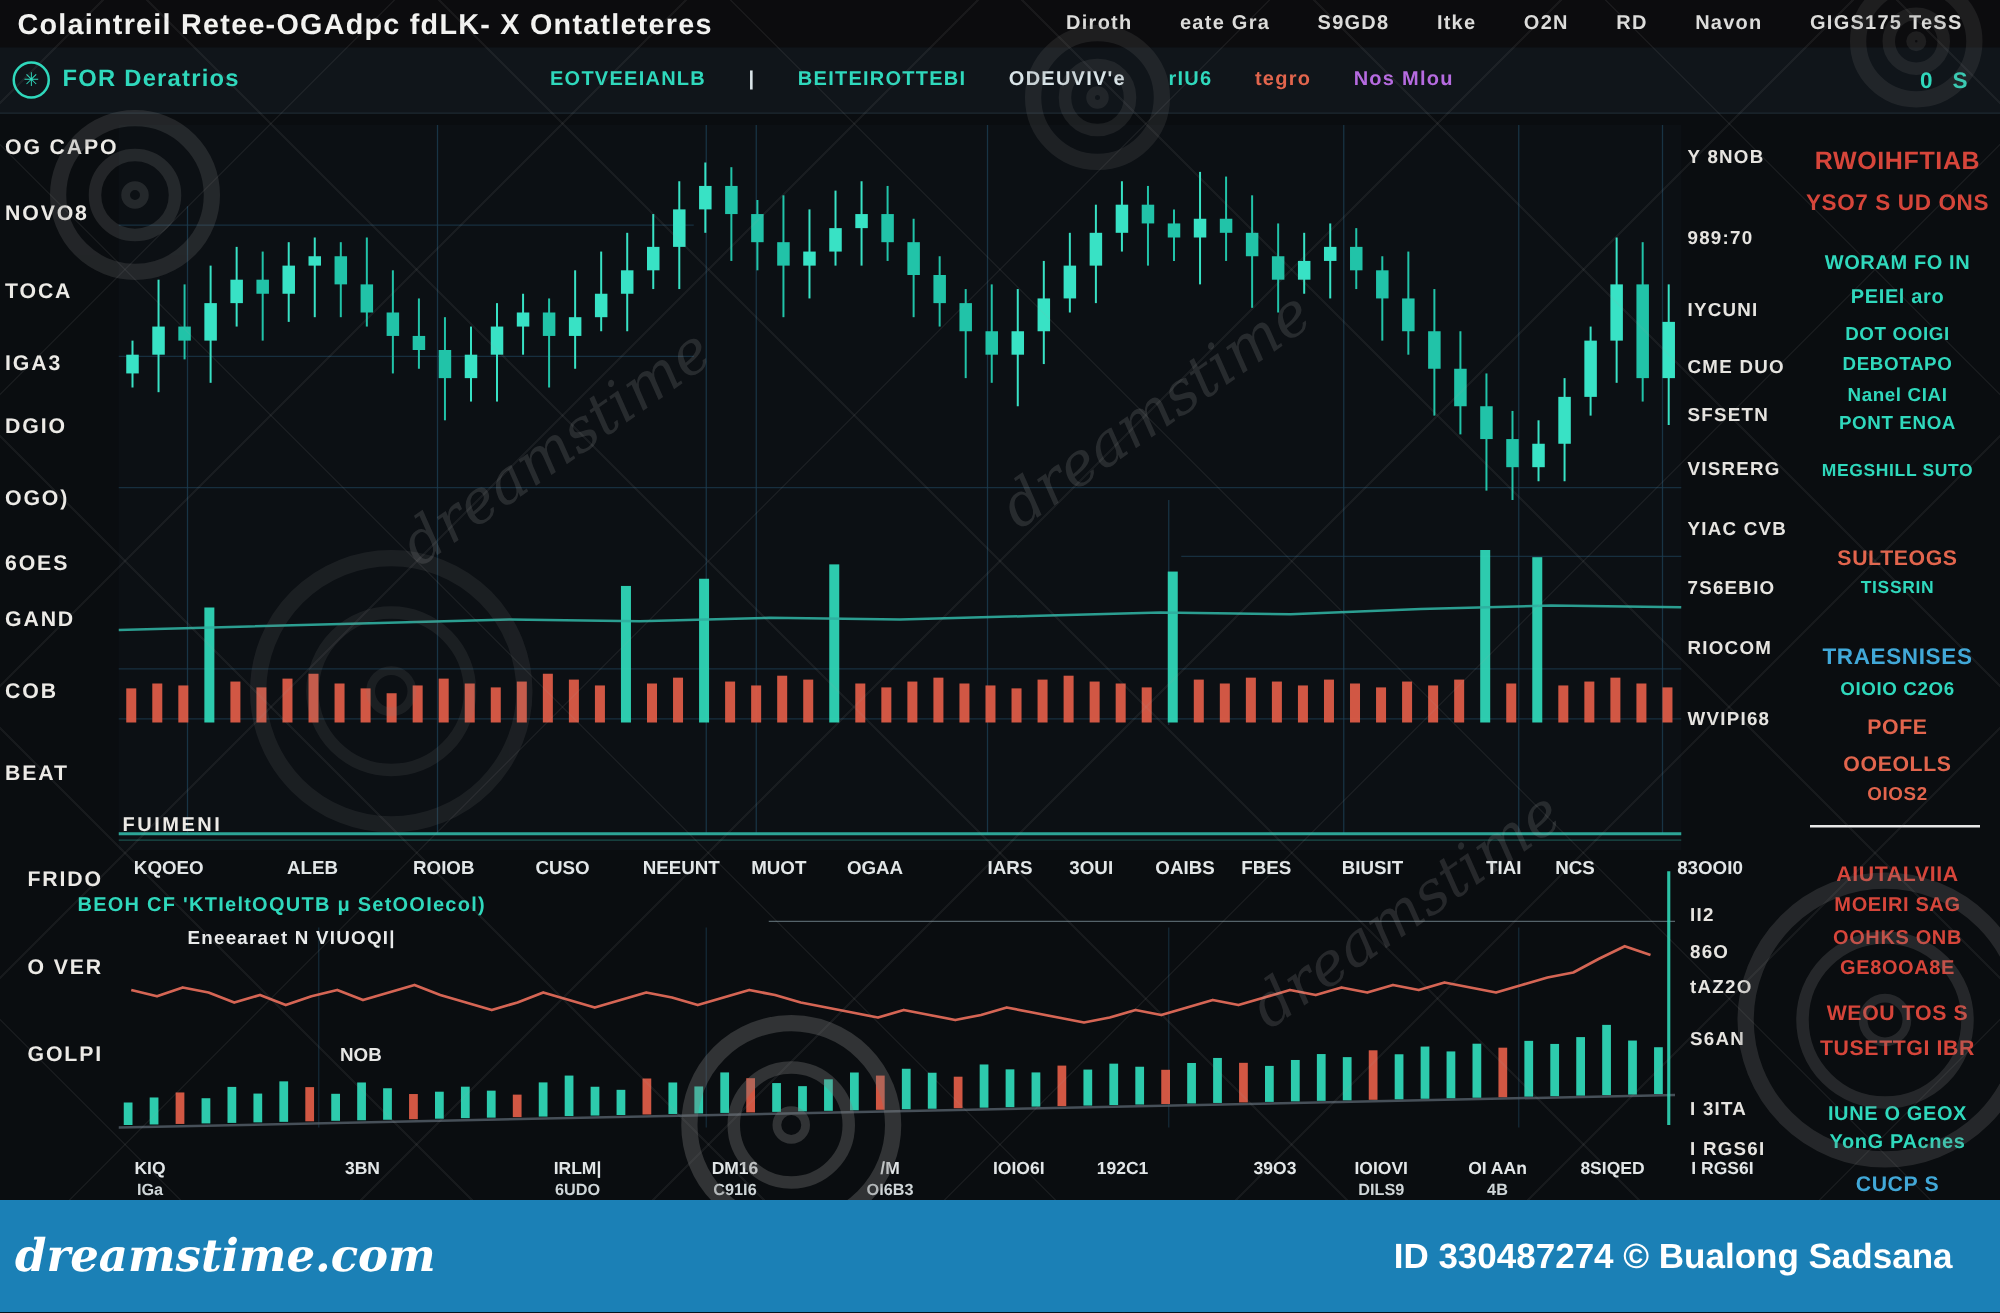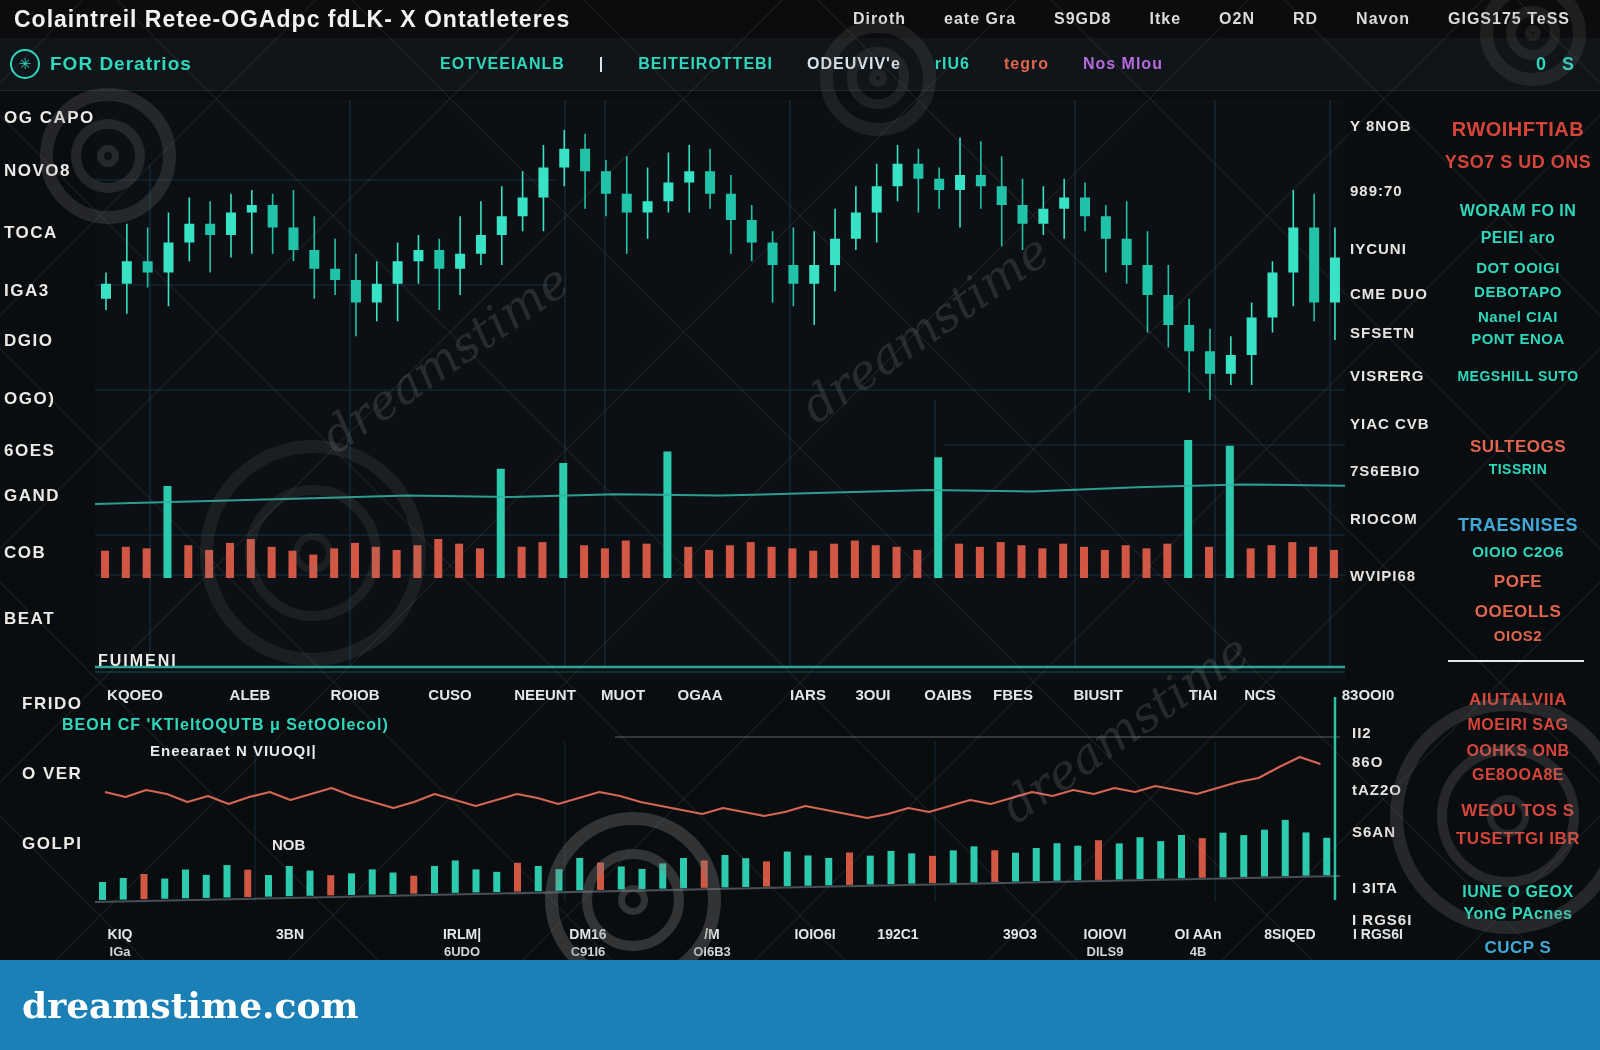--- a/index.html
+++ b/index.html
@@ -47,21 +47,21 @@
     background:repeating-linear-gradient(45deg,rgba(160,160,160,.085) 0 1.5px,transparent 1.5px 165px),
                repeating-linear-gradient(-45deg,rgba(160,160,160,.085) 0 1.5px,transparent 1.5px 165px);}
   .spiral{position:absolute;border:13px solid rgba(125,125,125,.4);border-radius:50%;z-index:5;pointer-events:none;}
   .spiral::after{content:"";position:absolute;inset:16%;border:10px solid rgba(125,125,125,.4);border-radius:50%;}
   .spiral::before{content:"";position:absolute;inset:40%;border:7px solid rgba(125,125,125,.4);border-radius:50%;}
   .wm-text{position:absolute;color:rgba(175,175,175,.17);font-size:48px;font-style:italic;
            font-family:"DejaVu Serif",serif;transform:rotate(-35deg);z-index:5;pointer-events:none;}
   
   #footer{position:absolute;left:0;top:960px;width:1600px;height:90px;background:#1b80b6;z-index:10;
           display:flex;align-items:center;justify-content:space-between;}
-  #wm-site{color:#fff;font-size:36px;font-weight:700;font-family:"DejaVu Serif",serif;margin-left:22px;}
+  #wm-site{color:#fff;font-size:36px;font-weight:700;font-style:italic;font-family:"DejaVu Serif",serif;margin-left:12px;}
   #wm-credit{color:#fff;font-size:28px;font-weight:700;margin-right:38px;font-family:"Liberation Sans",sans-serif;}
 </style>
 </head>
 <body>
 
 <div id="stage">
 
   <div id="topbar">
     <span id="apptitle">Colaintreil Retee-OGAdpc fdLK- X Ontatleteres</span>
     <span id="topmenu">
@@ -408,20 +408,21 @@
   <div class="spiral" style="left:545px;top:812px;width:150px;height:150px;opacity:.85"></div>
   <div class="spiral" style="left:1390px;top:698px;width:210px;height:210px;opacity:.6"></div>
   <div class="spiral" style="left:820px;top:20px;width:90px;height:90px;opacity:.4"></div>
   <div class="spiral" style="left:1480px;top:-20px;width:80px;height:80px;opacity:.4"></div>
   <span class="wm-text" style="left:300px;top:330px;">dreamstime</span>
   <span class="wm-text" style="left:780px;top:300px;">dreamstime</span>
   <span class="wm-text" style="left:980px;top:700px;">dreamstime</span>
 
   <div id="footer">
     <span id="wm-site">dreamstime.com</span>
+    <span id="wm-credit">ID 330487274 © Bualong Sadsana</span>
   </div>
 
 <span class="axl" style="left: 4px; top: 108px;">OG CAPO</span>
     <span class="axl" style="left: 4px; top: 161px;">NOVO8</span>
     <span class="axl" style="left: 4px; top: 223px;">TOCA</span>
     <span class="axl" style="left: 4px; top: 281px;">IGA3</span>
     <span class="axl" style="left: 4px; top: 331px;">DGIO</span>
     <span class="axl" style="left: 4px; top: 389px;">OGO)</span>
     <span class="axl" style="left: 4px; top: 441px;">6OES</span>
     <span class="axl" style="left: 4px; top: 486px;">GAND</span>

